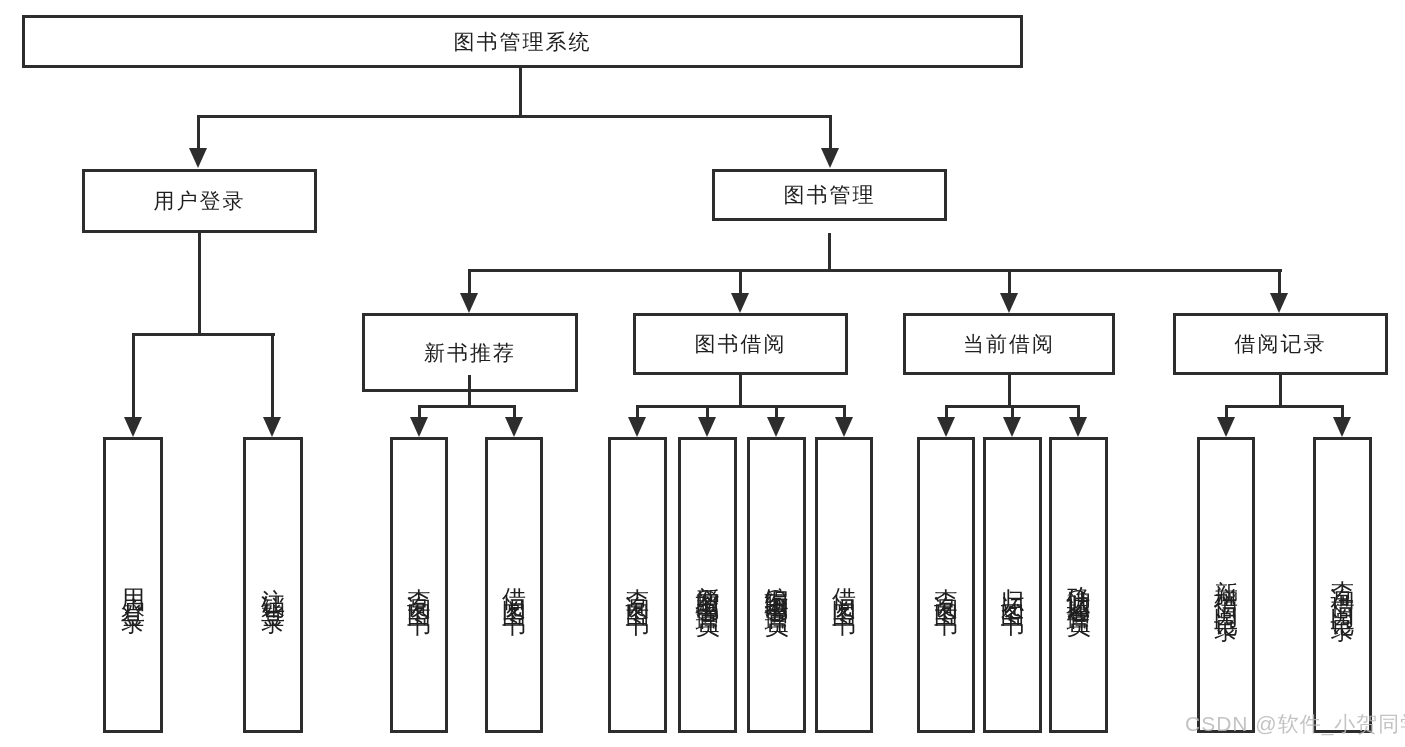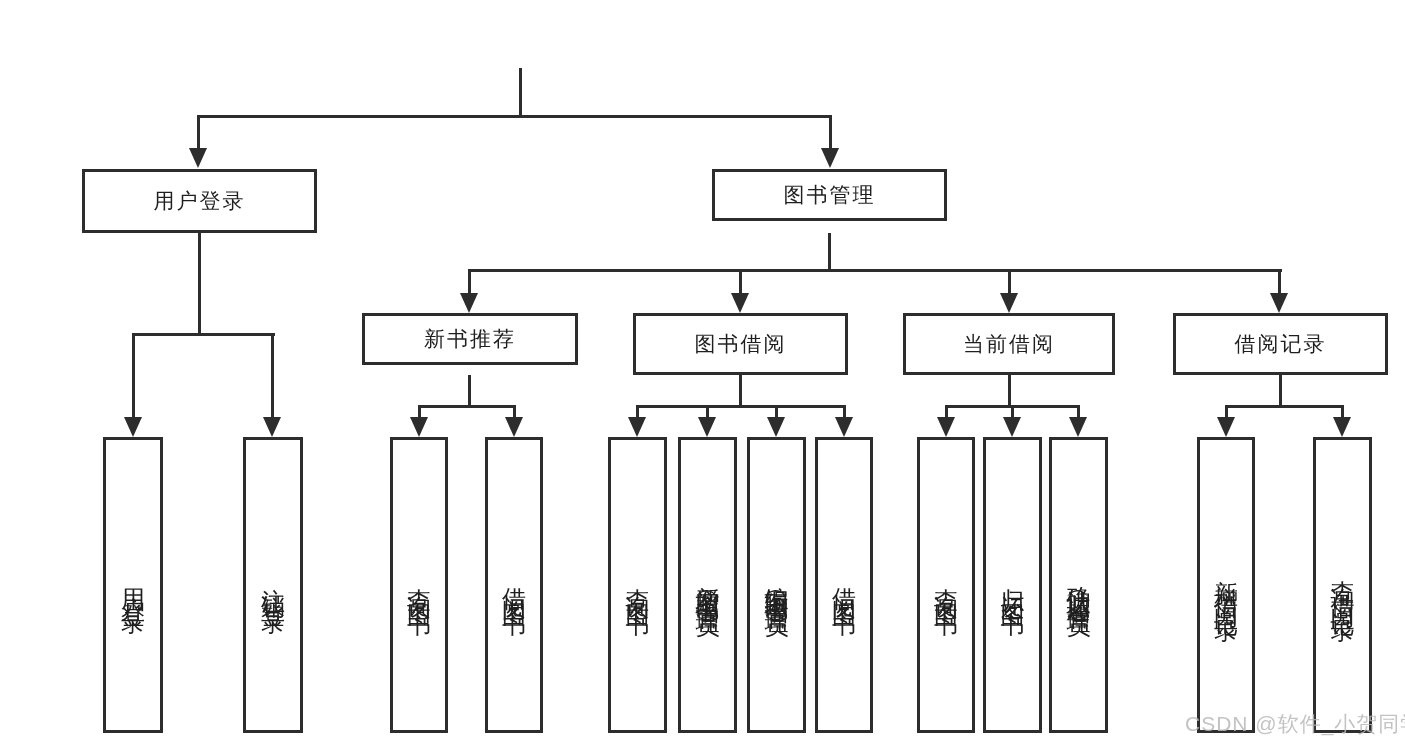--- a/index.html
+++ b/index.html
@@ -57,20 +57,23 @@
     letter-spacing:1px;
     z-index:6;
     white-space:nowrap;
   }
 </style>
 </head>
 <body>
 
 <div class="canvas">
 
+  <div class="hbox" style="left:22px; top:15px; width:1001px; height:53px;">
+    <span>图书管理系统</span>
+  </div>
 
   <div class="line" style="left:519px; top:68px; width:3px; height:50px;"></div>
   <div class="line" style="left:197px; top:115px; width:635px; height:3px;"></div>
   <div class="line" style="left:197px; top:115px; width:3px; height:35px;"></div>
   <div class="arrow" style="left:189px; top:148px;"></div>
   <div class="line" style="left:829px; top:115px; width:3px; height:35px;"></div>
   <div class="arrow" style="left:821px; top:148px;"></div>
 
   <div class="hbox" style="left:82px; top:169px; width:235px; height:64px;">
     <span>用户登录</span>
@@ -90,21 +93,21 @@
   <div class="line" style="left:468px; top:269px; width:814px; height:3px;"></div>
   <div class="line" style="left:468px; top:269px; width:3px; height:27px;"></div>
   <div class="arrow" style="left:460px; top:293px;"></div>
   <div class="line" style="left:739px; top:269px; width:3px; height:27px;"></div>
   <div class="arrow" style="left:731px; top:293px;"></div>
   <div class="line" style="left:1008px; top:269px; width:3px; height:27px;"></div>
   <div class="arrow" style="left:1000px; top:293px;"></div>
   <div class="line" style="left:1278px; top:269px; width:3px; height:27px;"></div>
   <div class="arrow" style="left:1270px; top:293px;"></div>
 
-  <div class="hbox" style="left:362px; top:313px; width:216px; height:52px;">
+  <div class="hbox" style="left:362px; top:313px; width:216px; height:79px;">
     <span>新书推荐</span>
   </div>
   <div class="hbox" style="left:633px; top:313px; width:215px; height:62px;">
     <span>图书借阅</span>
   </div>
   <div class="hbox" style="left:903px; top:313px; width:212px; height:62px;">
     <span>当前借阅</span>
   </div>
   <div class="hbox" style="left:1173px; top:313px; width:215px; height:62px;">
     <span>借阅记录</span>

